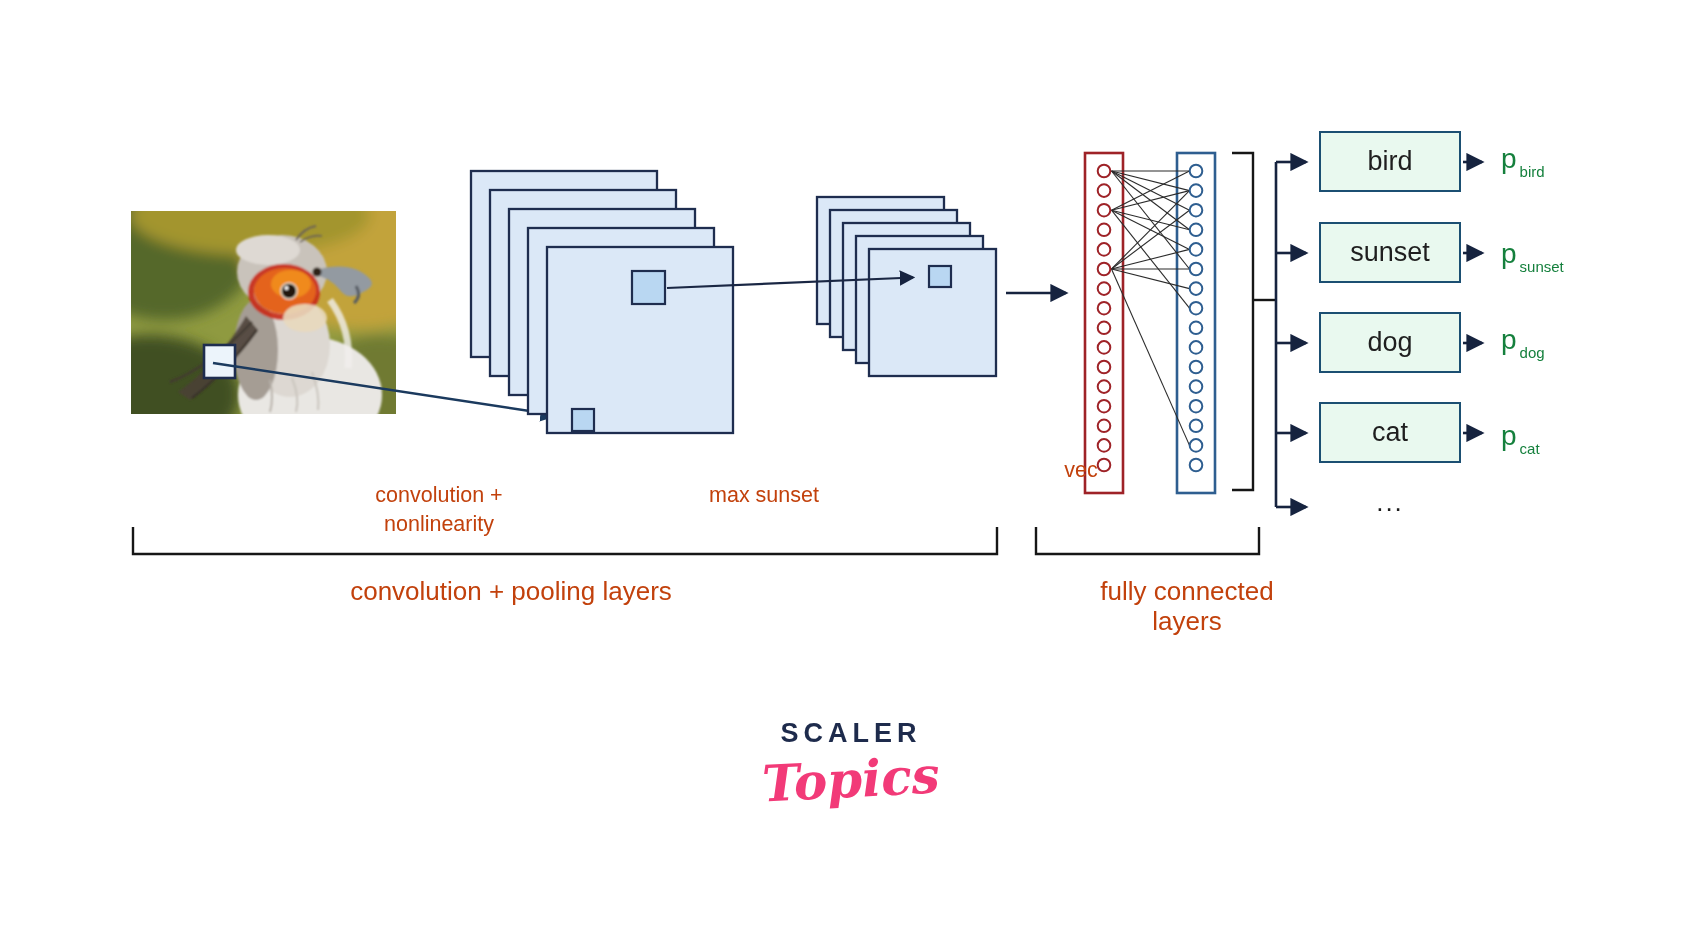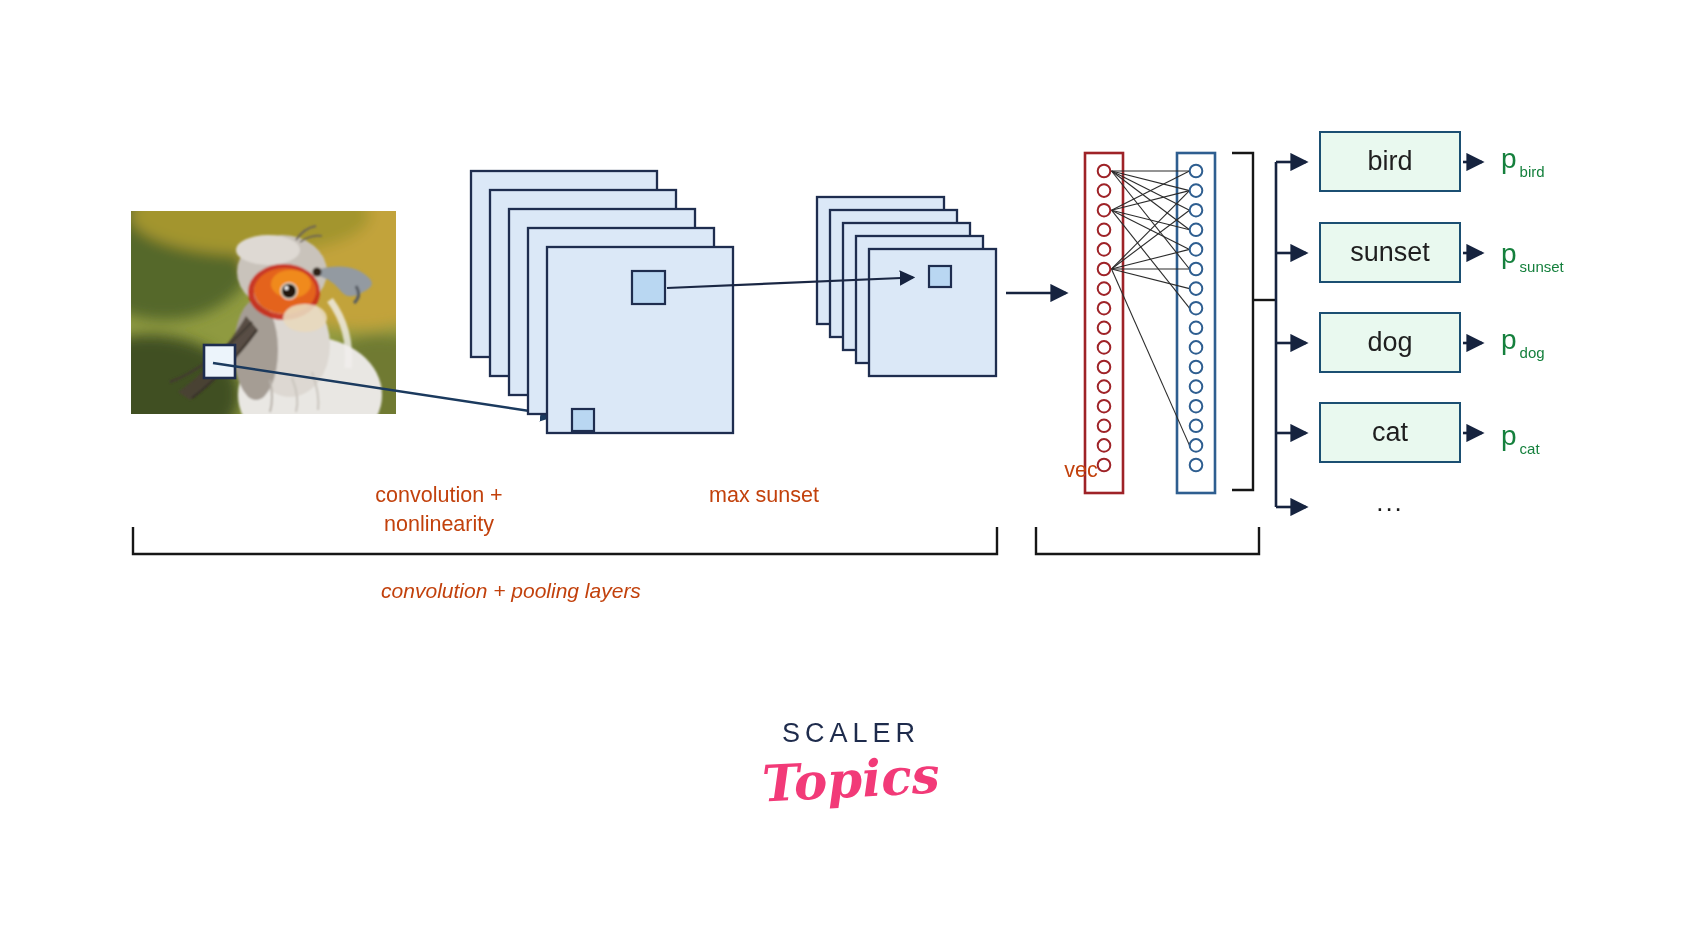--- a/index.html
+++ b/index.html
@@ -3,34 +3,34 @@
 <meta charset="utf-8">
 <style>
   html,body{margin:0;padding:0;background:#ffffff;}
   .canvas{
     position:relative;width:1700px;height:940px;background:#ffffff;overflow:hidden;
     font-family:"Liberation Sans",sans-serif;color:#1c1c1c;
   }
   .canvas svg.layer{position:absolute;left:0;top:0;}
   .lbl{position:absolute;transform:translateX(-50%);text-align:center;
        font-size:21.5px;line-height:29px;color:#c2410c;white-space:nowrap;margin-left:41px;}
-  .lbl.italic{font-style:italic;font-size:21px;line-height:30px;}
+  .lbl.italic{font-size:26px;line-height:30px;}
   .class-box{
     position:absolute;left:1319px;width:142px;height:61px;box-sizing:border-box;
     border:2.4px solid #1b4f72;background:#e9f9ef;
     display:flex;align-items:center;justify-content:center;
     font-size:27px;color:#1f1f1f;
   }
   .p-label{position:absolute;left:1501px;white-space:nowrap;color:#15803d;}
   .p-label .p{font-size:28px;}
   .p-label .sub{font-size:15px;position:relative;top:9px;margin-left:3px;}
   .ellipsis{position:absolute;transform:translate(-50%,-50%);
     font-size:26px;letter-spacing:2px;color:#1b1b1b;}
   .logo{position:absolute;left:851px;transform:translateX(-50%);text-align:center;}
-  .logo .scaler{font-size:27px;font-weight:400;letter-spacing:5px;color:#1e2b4c;
+  .logo .scaler{font-size:27px;font-weight:700;letter-spacing:5px;color:#1e2b4c;
     font-family:"Liberation Sans",sans-serif;}
   .logo .topics{font-family:"DejaVu Serif",serif;font-style:italic;font-weight:bold;
     font-size:50px;color:#f23a78;line-height:58px;transform:rotate(-3deg);margin-top:2px;}
 </style>
 </head>
 <body>
 
 <div class="canvas">
 
   <svg class="layer" width="1700" height="940" viewBox="0 0 1700 940">
@@ -190,20 +190,24 @@
   </svg>
 
   <div class="lbl" style="left:398px;top:481px;">
     <div>convolution +</div>
     <div>nonlinearity</div>
   </div>
   <div class="lbl" style="left:723px;top:481px;">max sunset</div>
   <div class="lbl" style="left:1040px;top:456px;">vec</div>
 
   <div class="lbl italic" style="left:470px;top:576px;">convolution + pooling layers</div>
+  <div class="lbl italic" style="left:1146px;top:576px;">
+    <div>fully connected</div>
+    <div>layers</div>
+  </div>
 
   <div class="class-box" style="top:131px;">
     <span>bird</span>
   </div>
   <div class="class-box" style="top:222px;">
     <span>sunset</span>
   </div>
   <div class="class-box" style="top:312px;">
     <span>dog</span>
   </div>

